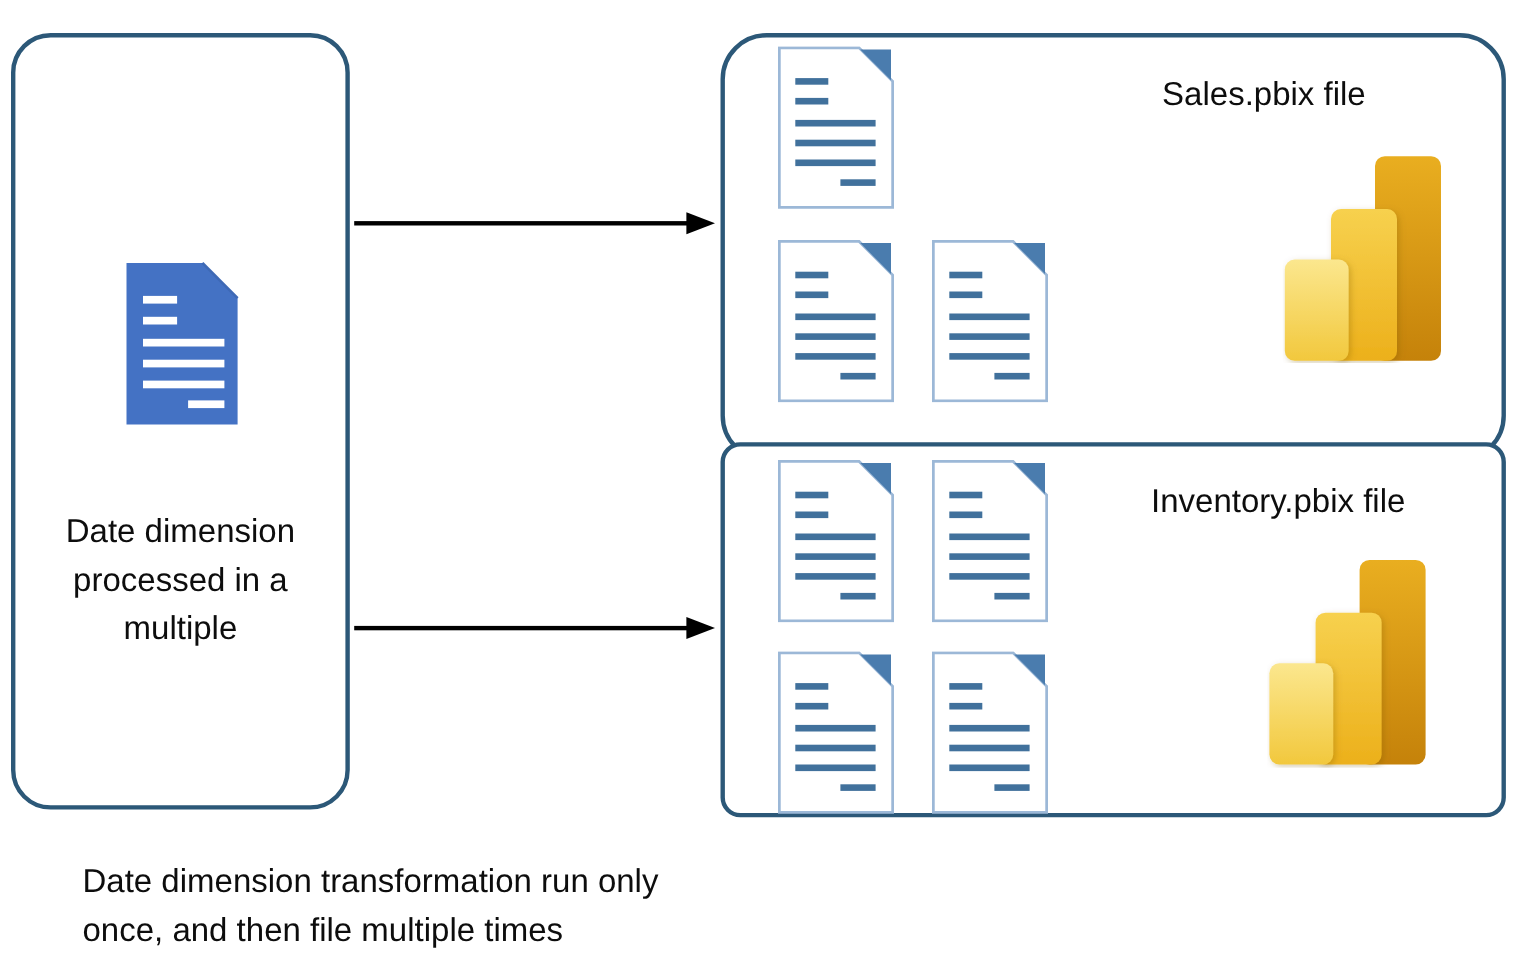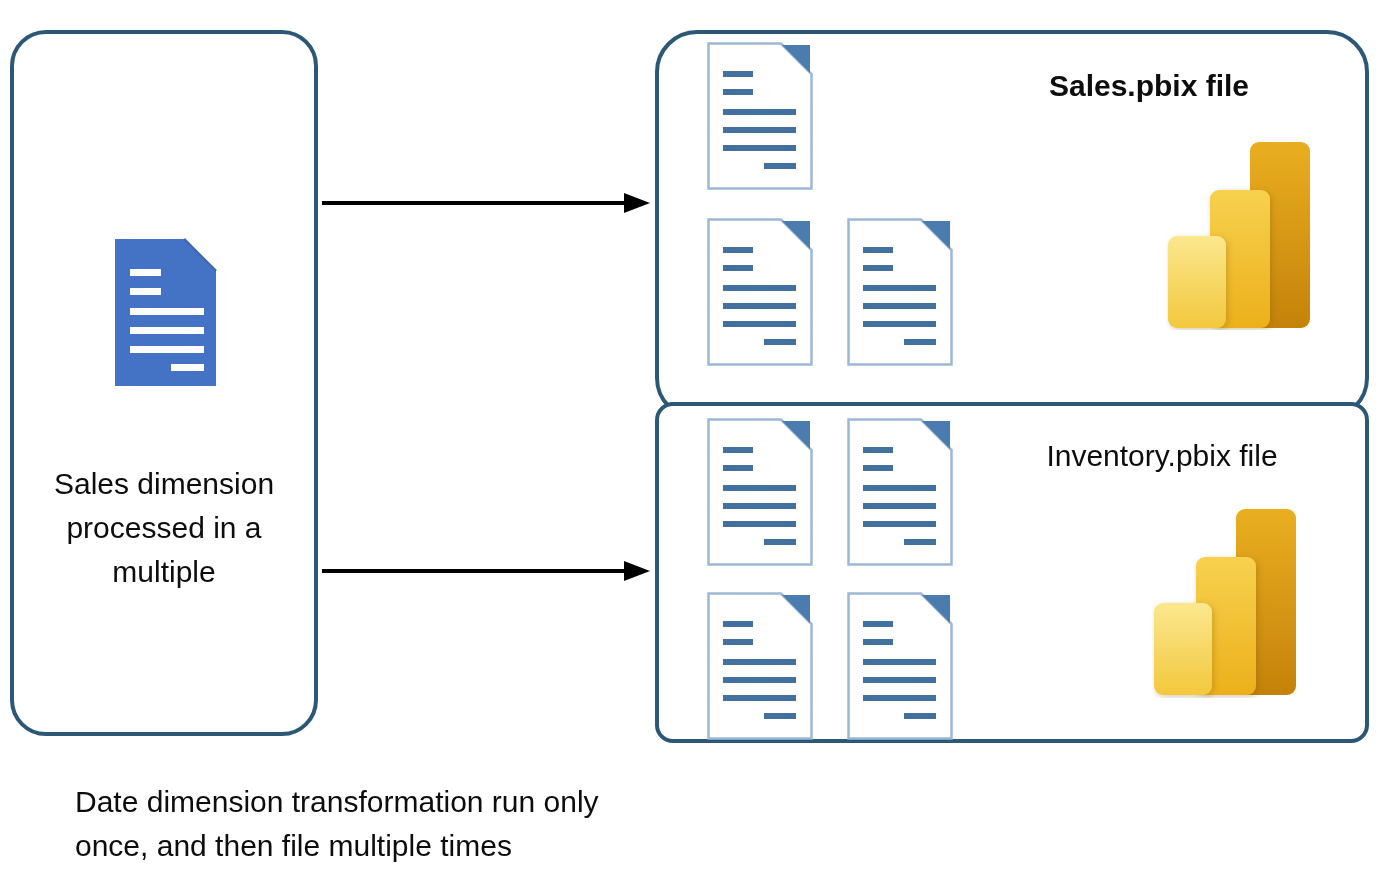--- a/index.html
+++ b/index.html
@@ -11,21 +11,21 @@
     overflow:hidden;
   }
   .shape-box{
     position:absolute;
     border:4px solid #2C5878;
     border-radius:38px;
     background:#ffffff;
     box-sizing:border-box;
   }
   .source-box{left:10px;top:30px;width:308px;height:706px;border-radius:36px;}
-  .sales-box{left:655px;top:30px;width:714px;height:390px;border-radius:42px;font-weight:bold;}
+  .sales-box{left:655px;top:30px;width:714px;height:390px;border-radius:42px;}
   .inventory-box{left:655px;top:402px;width:714px;height:341px;border-radius:18px;}
   .doc{position:absolute;}
   .source-doc{left:99px;top:203px;}
   .source-label{
     position:absolute;left:0px;top:428px;width:300px;
     text-align:center;font-size:30px;line-height:44px;color:#0d0d0d;
   }
   .box-title{
     position:absolute;text-align:center;
     font-size:30px;line-height:36px;color:#0d0d0d;white-space:nowrap;
@@ -64,21 +64,21 @@
       <g fill="#FFFFFF">
         <rect x="17" y="32" width="31" height="7"></rect>
         <rect x="17" y="51" width="31" height="7"></rect>
         <rect x="17" y="71" width="74" height="7"></rect>
         <rect x="17" y="90" width="74" height="7"></rect>
         <rect x="17" y="109" width="74" height="7"></rect>
         <rect x="58" y="127" width="33" height="7"></rect>
       </g>
     </svg>
     <div class="source-label">
-      <div>Sales dimension</div>
+      <div>Date dimension</div>
       <div>processed in a</div>
       <div>multiple</div>
     </div>
   </div>
 
   <div class="arrow-line arrow1-line"></div>
   <div class="arrow-head arrow1-head"></div>
   <div class="arrow-line arrow2-line"></div>
   <div class="arrow-head arrow2-head"></div>
 

